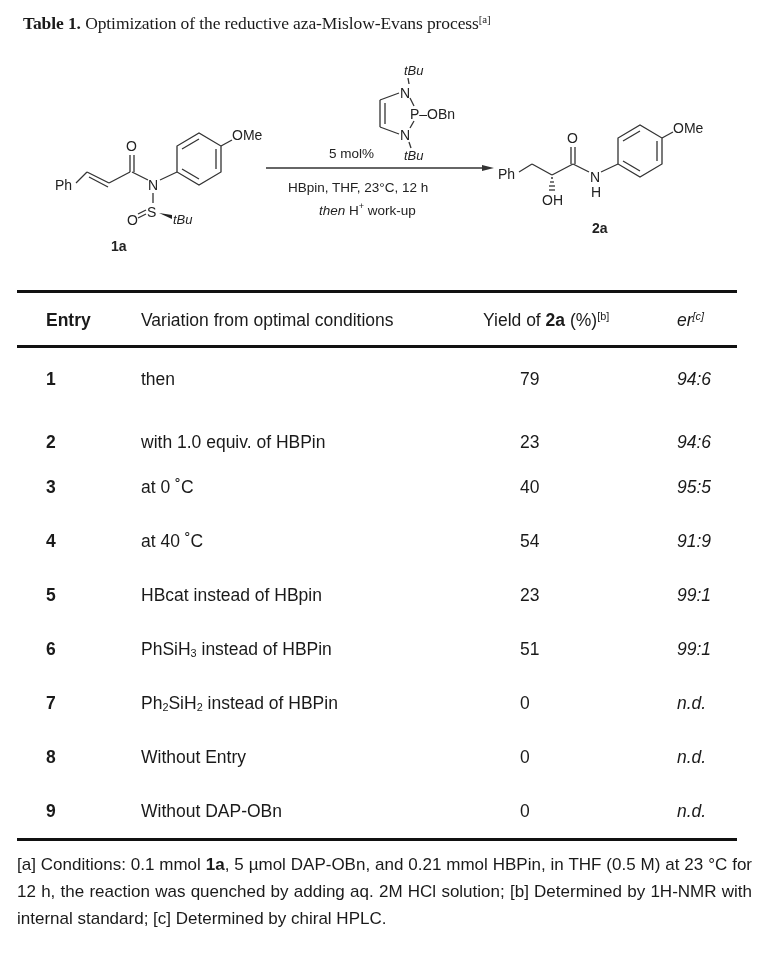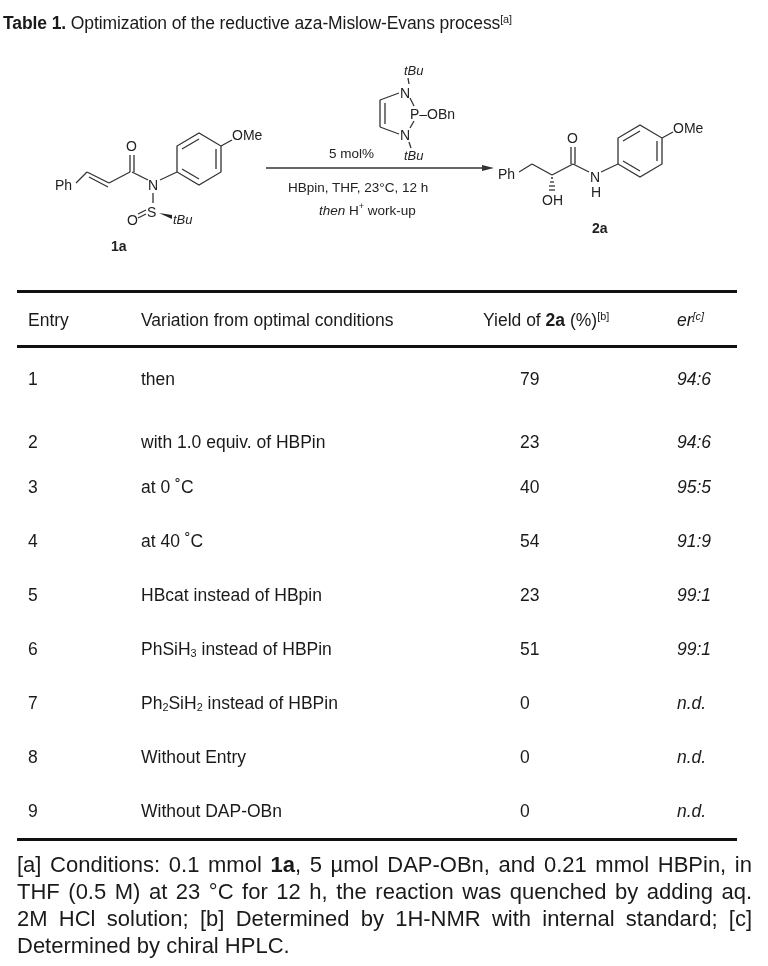--- a/index.html
+++ b/index.html
@@ -1,41 +1,41 @@
 <!DOCTYPE html>
 <html><head>
   <meta charset="utf-8">
   <style>
     html, body { margin: 0; padding: 0; background: #ffffff; }
     body {
       width: 768px; height: 966px; overflow: hidden; position: relative;
       font-family: "Liberation Sans", sans-serif; color: #1a1a1a;
     }
     .caption {
-      position: absolute; left: 3px; top: 13px; font-size: 17.5px; letter-spacing: -0.1px;
+      position: absolute; left: 23px; top: 13px; font-size: 17.5px; letter-spacing: -0.1px; font-family: Liberation Serif, serif;
     }
     .caption b { font-weight: bold; }
     sup { font-size: 0.62em; vertical-align: 0.55em; line-height: 0; }
     sub { font-size: 0.62em; vertical-align: -0.2em; line-height: 0; }
     .scheme { position: absolute; left: 0; top: 50px; width: 768px; height: 220px; }
     .scheme svg text { font-family: "Liberation Sans", sans-serif; fill: #222; }
     .rule { position: absolute; left: 17px; width: 720px; background: #111; }
     .rule.top { top: 290px; height: 3px; }
     .rule.mid { top: 345px; height: 3px; }
     .rule.bottom { top: 838px; height: 3px; }
     .thead { position: absolute; top: 310px; left: 0; width: 768px; font-size: 17.5px; }
     .thead span, .row span { position: absolute; white-space: nowrap; }
-    .c1 { left: 28px; }
+    .c1 { left: 46px; font-weight: bold; }
     .c2 { left: 141px; }
     .c3 { left: 483px; }
     .c3v { left: 520px; }
     .c4 { left: 677px; font-style: italic; }
     .row { position: absolute; left: 0; width: 768px; font-size: 17.5px; }
     .footnote {
-      position: absolute; left: 17px; top: 851px; width: 735px; font-size: 22px;
+      position: absolute; left: 17px; top: 851px; width: 735px; font-size: 17px;
       line-height: 27px; text-align: justify; text-align-last: left;
     }
   </style>
 </head>
 <body>
 
 <div class="caption">
   <b>Table 1.</b><span> Optimization of the reductive aza-Mislow-Evans process</span><sup>[a]</sup>
 </div>
 

